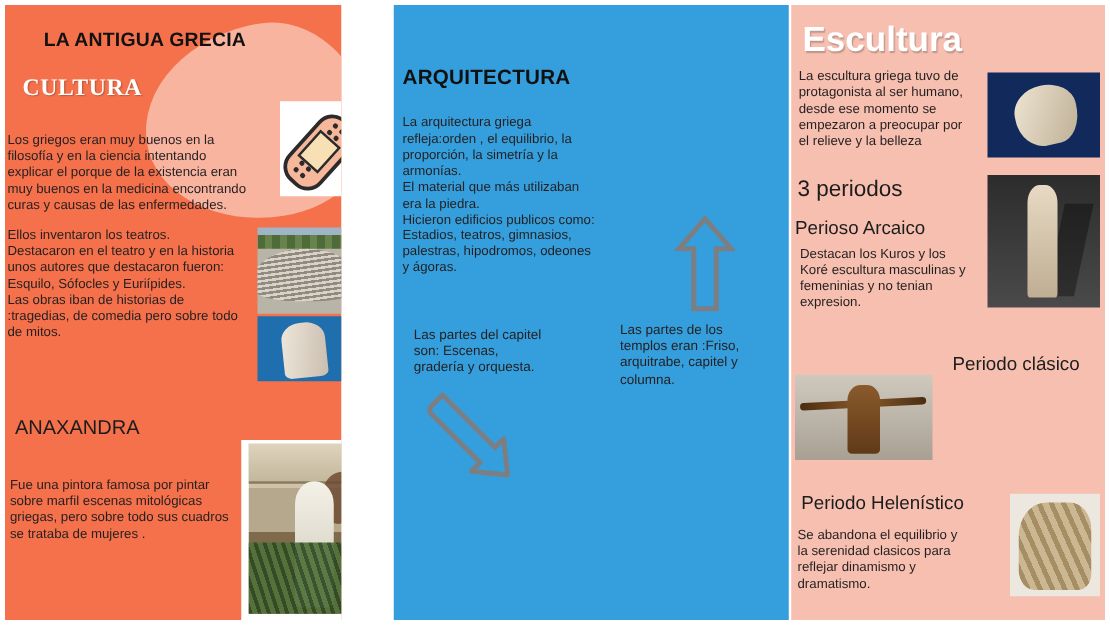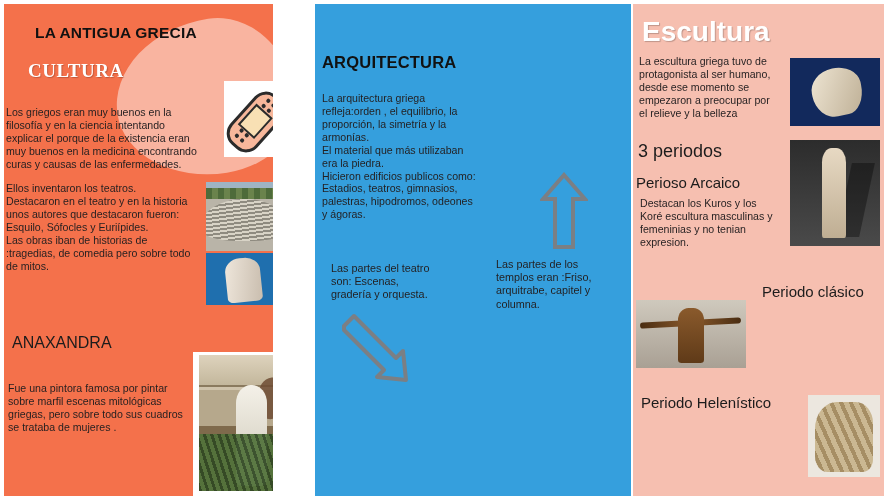--- a/index.html
+++ b/index.html
@@ -251,21 +251,21 @@
 <body>
 
 <div id="poster">
 
   <div class="col" id="col-cultura">
 
     <div id="blob"></div>
 
     <div class="h-main" style="left:31px; top:20px; font-size:15.5px;">LA ANTIGUA GRECIA</div>
 
-    <div class="h-white-serif" style="left:24px; top:56px; font-size:19px;">CULTURA</div>
+    <div class="h-white-serif" style="left:14px; top:56px; font-size:19px;">CULTURA</div>
 
     <div class="body-txt" style="left:2px; top:178px; width:212px; font-size:10.6px;">Ellos inventaron los teatros.
 Destacaron en el teatro y en la historia
 unos autores que destacaron fueron:
 Esquilo, Sófocles y Euriípides.
 Las obras iban de historias de
 :tragedias, de comedia pero sobre todo
 de mitos.</div>
 
     <div class="body-txt" style="left:2px; top:102px; width:214px; font-size:10.6px;">Los griegos eran muy buenos en la
@@ -327,21 +327,21 @@
 refleja:orden , el equilibrio, la
 proporción, la simetría y la
 armonías.
 El material que más utilizaban
 era la piedra.
 Hicieron edificios publicos como:
 Estadios,  teatros, gimnasios,
 palestras, hipodromos, odeones
 y ágoras.</div>
 
-    <div class="body-txt" style="left:16px; top:258px; width:150px; font-size:10.8px;">Las partes del teatro
+    <div class="body-txt" style="left:16px; top:258px; width:150px; font-size:10.8px;">Las partes del capitel
 son: Escenas,
 gradería y orquesta.</div>
 
     <div class="body-txt" style="left:181px; top:254px; width:136px; font-size:10.8px;">Las partes de los
 templos eran :Friso,
 arquitrabe, capitel y
 columna.</div>
 
   </div>
 
@@ -370,20 +370,24 @@
     <div class="body-txt" style="left:7px; top:193px; width:152px; font-size:10.6px;">Destacan los Kuros y los
 Koré escultura masculinas y
 femeninias y no tenian
 expresion.</div>
 
     <div class="dark-head" style="left:129px; top:279px; font-size:15px;">Periodo clásico</div>
 
 
     <div class="dark-head" style="left:8px; top:390px; font-size:15px;">Periodo Helenístico</div>
 
+    <div class="body-txt" style="left:5px; top:418px; width:160px; font-size:10.6px;">Se abandona el equilibrio y
+la serenidad clasicos para
+reflejar dinamismo y
+dramatismo.</div>
   </div>
 
   <div class="pic" id="pic-discobolo">
     <div class="disc"></div>
   </div>
   <div class="pic" id="pic-kouros">
     <div class="shadow"></div>
       <div class="body"></div>
   </div>
   <div class="pic" id="pic-poseidon">

